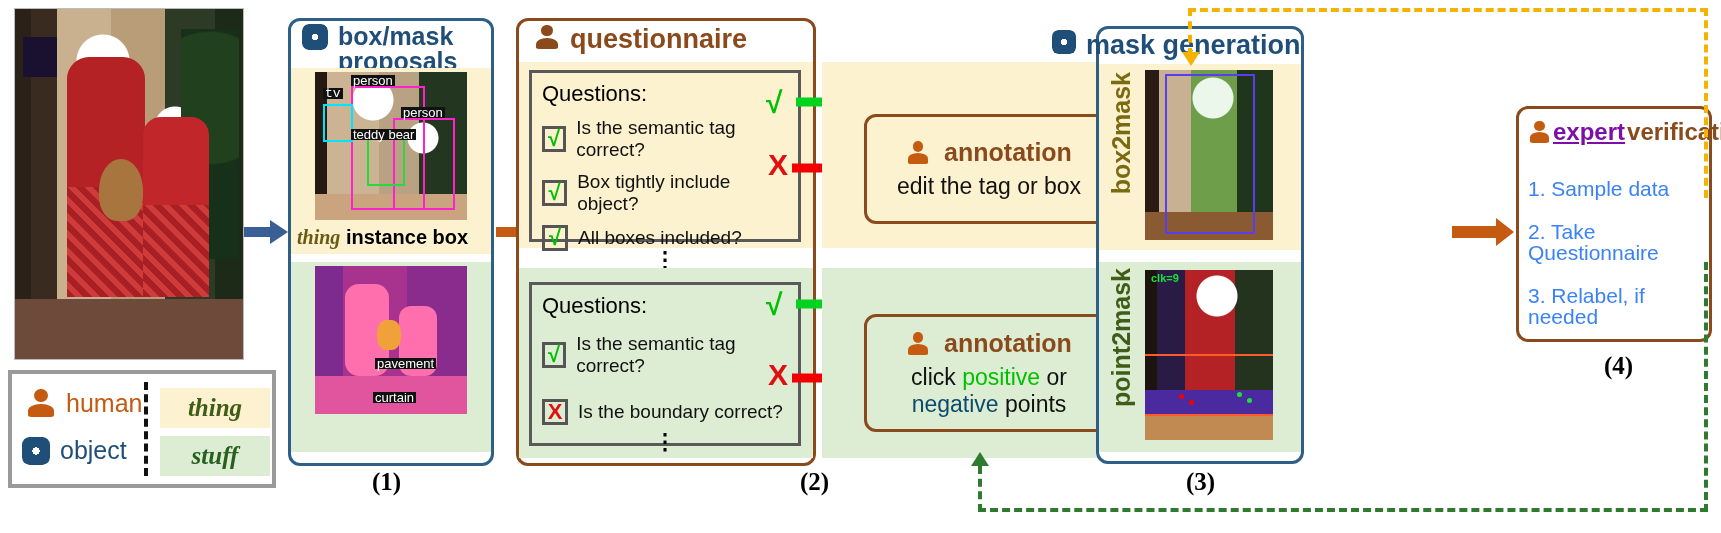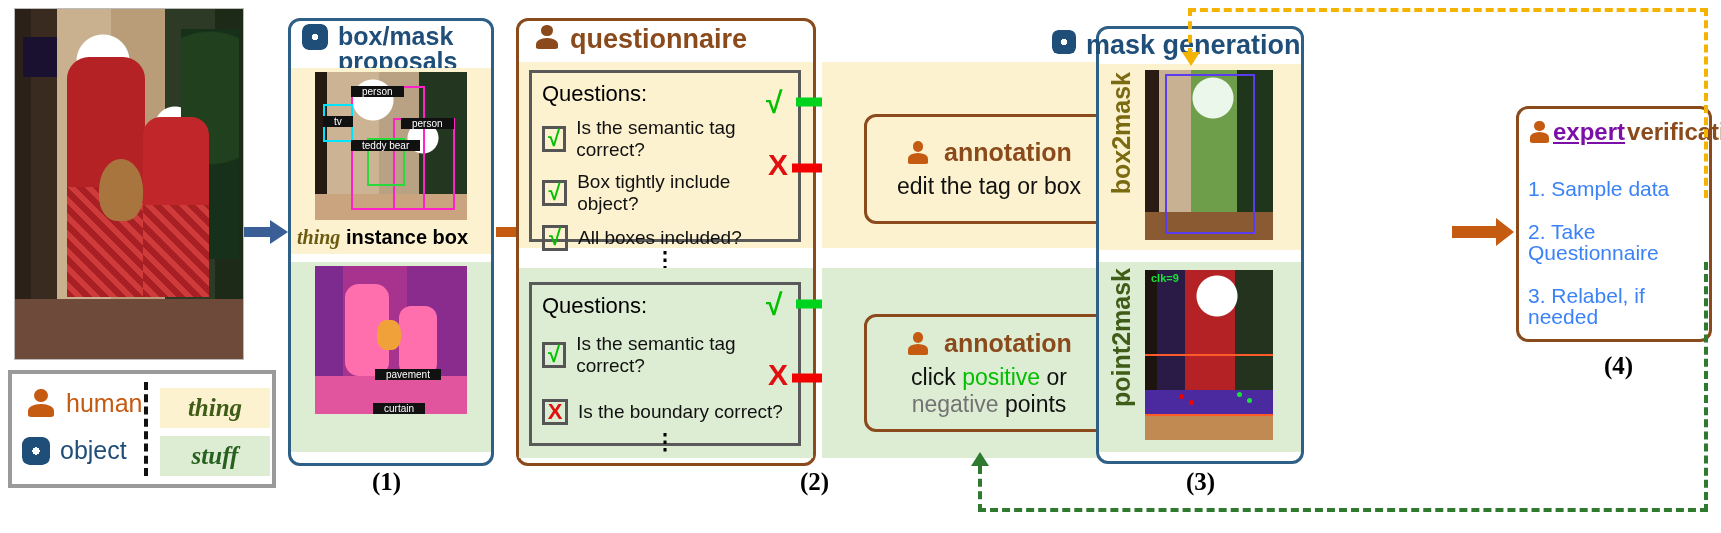--- a/index.html
+++ b/index.html
@@ -66,21 +66,21 @@
 
   .img-thing{position:absolute;left:24px;top:4px;width:152px;height:148px;
     background:
       radial-gradient(circle at 58px 28px,#fff 0 20px,rgba(255,255,255,0) 21px),
       radial-gradient(circle at 108px 66px,#fff 0 15px,rgba(255,255,255,0) 16px),
       linear-gradient(#caa47e 0 0) no-repeat 0 122px/152px 26px,
       linear-gradient(90deg,#241a12 0 12px,#cbb394 12px 64px,#b9a184 64px 104px,#23361f 104px 152px);}
   .img-thing .b{position:absolute;border:2px solid #ff22c8;}
   .img-thing .bc{position:absolute;border:2px solid #00e5ff;}
   .img-thing .bg{position:absolute;border:2px solid #29d93b;}
-  .tag{position:absolute;background:#111;color:#fff;font-size:10px;padding:0 11px;line-height:11px;white-space:nowrap;margin-top:11px;}
+  .tag{position:absolute;background:#111;color:#fff;font-size:13px;padding:0 2px;line-height:11px;white-space:nowrap;}
 
   .img-stuff{position:absolute;left:24px;top:4px;width:152px;height:148px;
     background:linear-gradient(#e0559e 0 0) no-repeat 0 110px/152px 38px,
                linear-gradient(90deg,#7e2b8f 0 28px,#a8338f 28px 92px,#8a2c8e 92px 152px);}
   .img-stuff .p{position:absolute;background:#ff6fae;}
   .img-stuff .o{position:absolute;background:#f0a13a;}
 
   
   #panel-questionnaire{left:516px;top:18px;width:300px;height:448px;}
   #questionnaire-title{left:534px;top:24px;}
@@ -97,21 +97,21 @@
   .dots{text-align:center;font-size:22px;font-weight:bold;letter-spacing:0;line-height:6px;margin-top:6px;}
 
   
   #ann-thing-band{left:822px;top:62px;width:330px;height:186px;background:#fdf2cf;}
   #ann-stuff-band{left:822px;top:268px;width:330px;height:190px;background:#ddedd3;}
   .annbox{position:absolute;box-sizing:border-box;border:3px solid #8a4a1c;border-radius:12px;background:transparent;
           display:flex;flex-direction:column;align-items:center;justify-content:center;}
   .ann-title{font-size:25px;font-weight:bold;color:#8a4a1c;display:flex;align-items:center;gap:14px;}
   .ann-text{font-size:23px;color:#111;text-align:center;line-height:1.15;margin-top:6px;}
   .pos{color:#00c000;}
-  .neg{color:#737373;}
+  .neg{color:#0c4a6e;}
 
   
   #panel-maskgen{left:1096px;top:26px;width:208px;height:438px;}
   #maskgen-title{left:1052px;top:30px;}
   #mg-thing-band{left:1099px;top:64px;width:202px;height:186px;background:#fdf2cf;}
   #mg-stuff-band{left:1099px;top:262px;width:202px;height:190px;background:#ddedd3;}
   .vlabel{position:absolute;writing-mode:vertical-rl;transform:rotate(180deg);font-size:25px;font-weight:bold;}
   .vl-thing{color:#7a6a12;}
   .vl-stuff{color:#3f5c18;}
   .img-res{position:absolute;width:128px;height:170px;}
@@ -202,21 +202,21 @@
     <span style="display:block;">box/mask</span>
     <span style="display:block;">proposals</span>
   </span>
 </div>
 
 <div class="abs" id="thing-band">
   <div class="img-thing">
     <div class="b" style="left:36px;top:14px;width:70px;height:120px;"></div>
     <div class="tag" style="left:36px;top:3px;">person</div>
     <div class="bc" style="left:8px;top:32px;width:26px;height:34px;"></div>
-    <div class="tag" style="left:8px;top:33px;">tv</div>
+    <div class="tag" style="left:8px;top:16px;font-family:Liberation Mono, monospace;">tv</div>
     <div class="b" style="left:78px;top:46px;width:58px;height:88px;"></div>
     <div class="tag" style="left:86px;top:35px;">person</div>
     <div class="bg" style="left:52px;top:66px;width:34px;height:44px;"></div>
     <div class="tag" style="left:36px;top:57px;">teddy bear</div>
   </div>
   <div class="caption abs" style="left:6px;top:158px;">
     <span class="it" style="color:#6b5a12;">thing</span><span> instance box</span>
   </div>
 </div>
 

